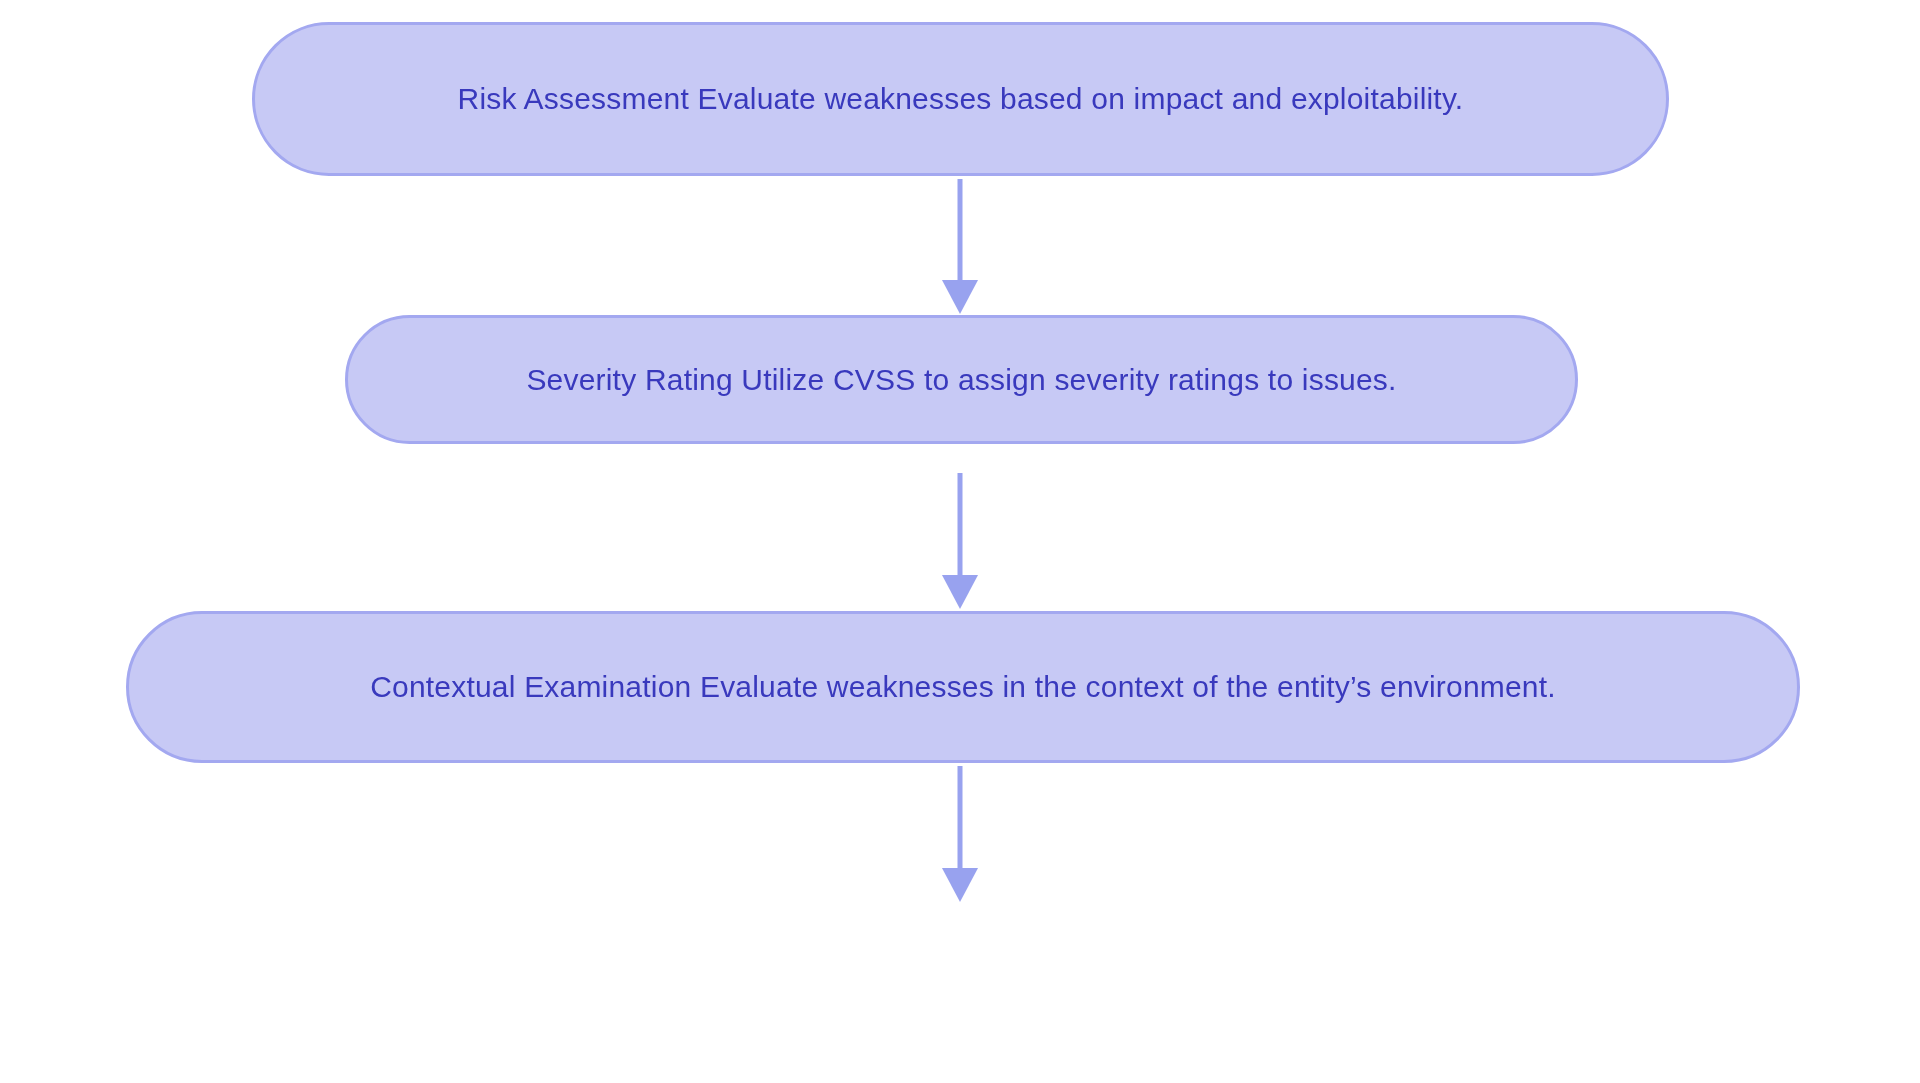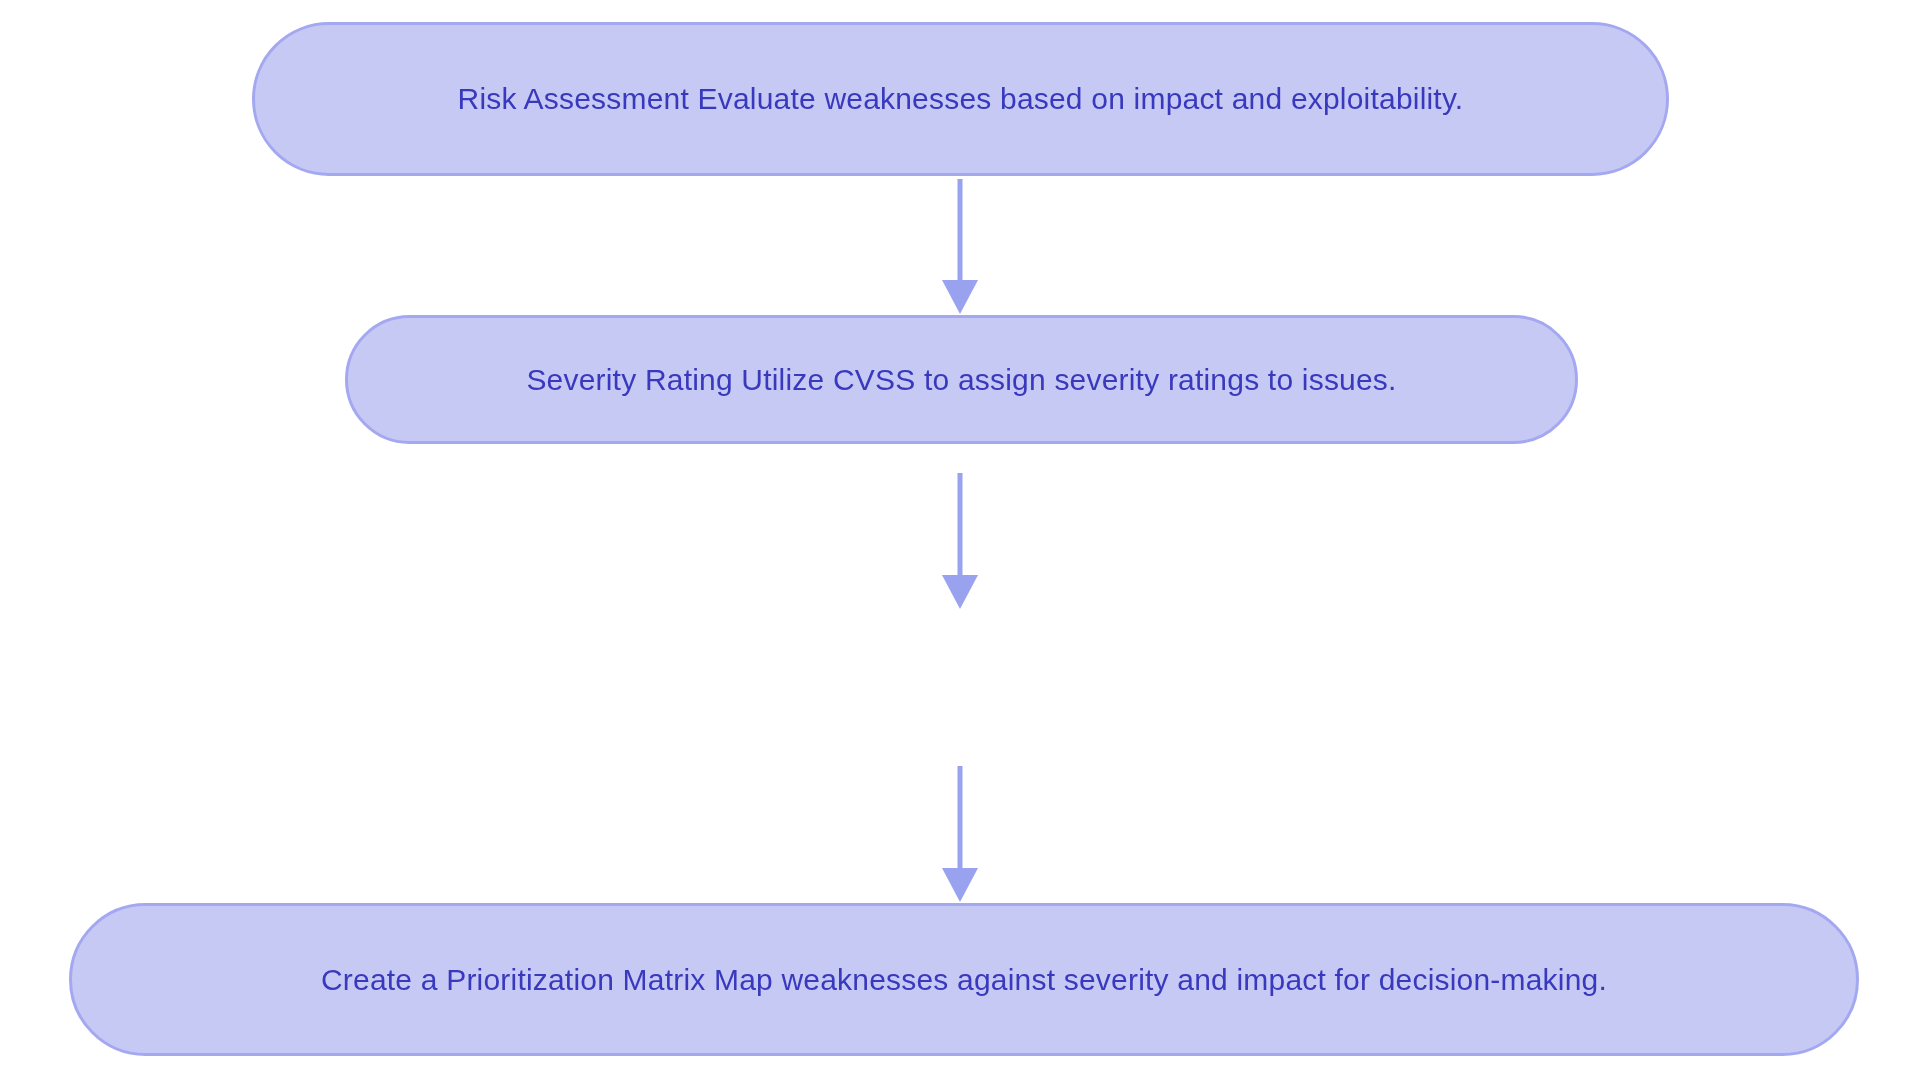--- a/index.html
+++ b/index.html
@@ -83,18 +83,18 @@
 <div class="canvas">
 
   <div class="node node-1">Risk Assessment Evaluate weaknesses based on impact and exploitability.</div>
 
   <div class="arrow arrow-1"></div>
 
   <div class="node node-2">Severity Rating Utilize CVSS to assign severity ratings to issues.</div>
 
   <div class="arrow arrow-2"></div>
 
+  <div class="node node-3">Contextual Examination Evaluate weaknesses in the context of the entity’s environment.</div>
 
   <div class="arrow arrow-3"></div>
 
-  <div class="node node-4">Create a Prioritization Matrix Map weaknesses against severity and impact for decision-making.</div>
 
 </div>
 
 </body></html>

